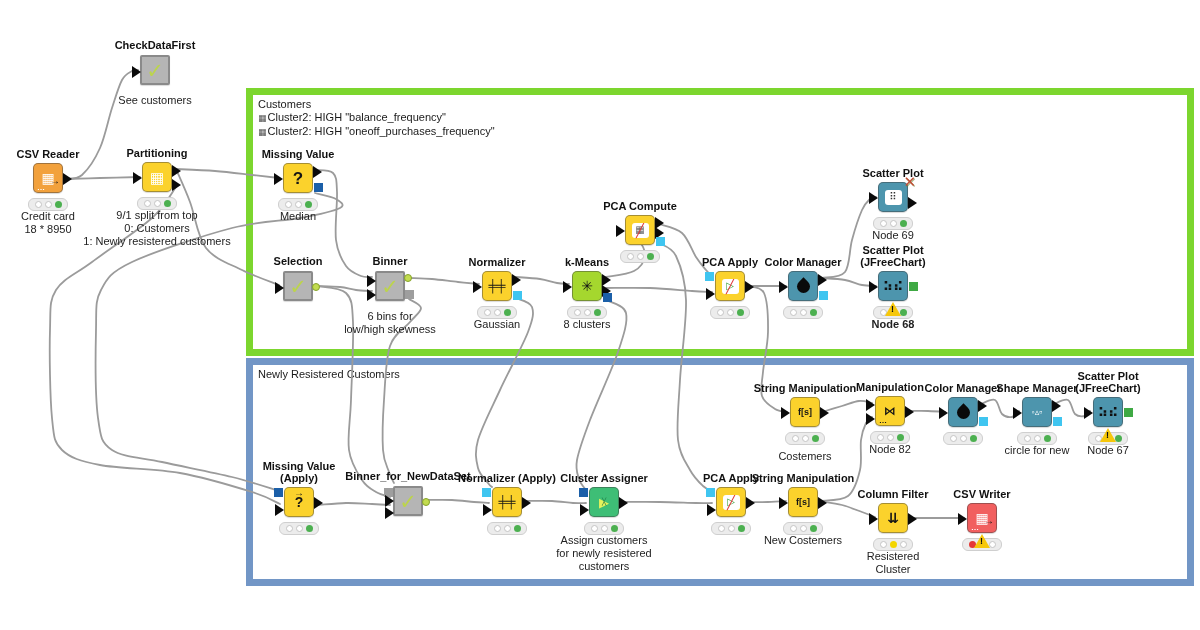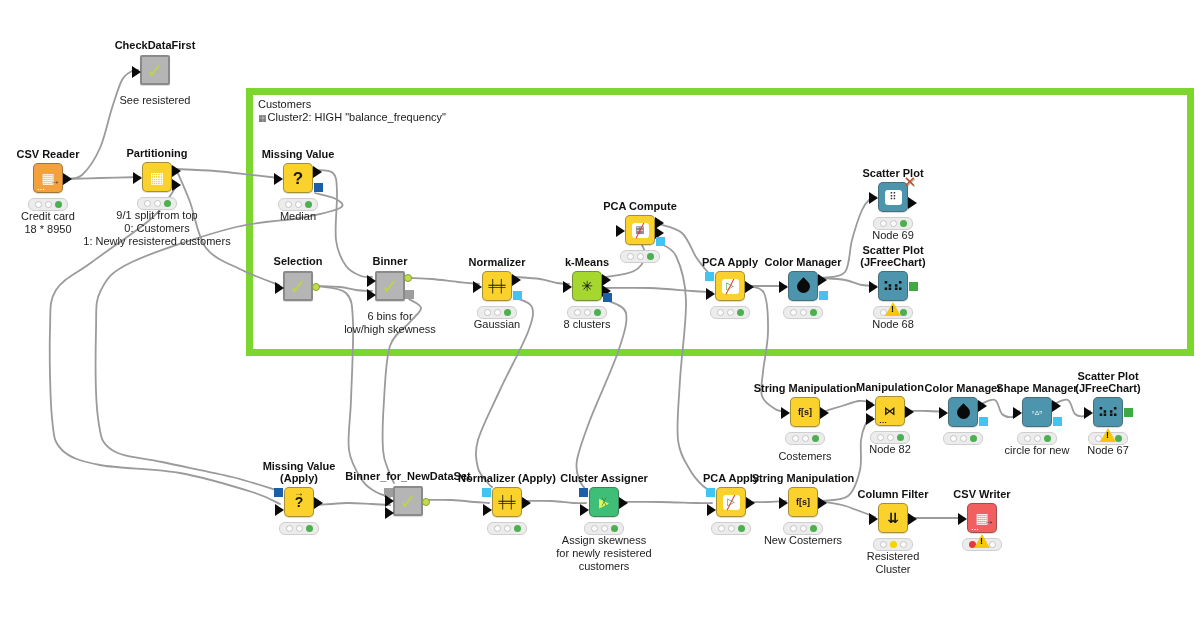--- a/index.html
+++ b/index.html
@@ -72,31 +72,37 @@
       <path d="M425,500 C429.5,500.0 443.8,499.7 452,500 C460.2,500.3 467.8,501.5 474,502 C480.2,502.5 486.5,502.8 489,503" fill="none" stroke="#9B9B9B" stroke-width="1.8" stroke-linecap="round"></path>
       <path d="M909,411 C912.2,411.0 922.0,410.8 928,411 C934.0,411.2 942.2,411.8 945,412" fill="none" stroke="#9B9B9B" stroke-width="1.8" stroke-linecap="round"></path>
       <path d="M981,404 C983.3,403.3 991.5,398.3 995,400 C998.5,401.7 999.2,411.2 1002,414 C1004.8,416.8 1009.2,417.5 1012,417 C1014.8,416.5 1017.8,412.0 1019,411" fill="none" stroke="#9B9B9B" stroke-width="1.8" stroke-linecap="round"></path>
       <path d="M1054,404 C1056.3,403.3 1064.5,398.3 1068,400 C1071.5,401.7 1072.2,411.3 1075,414 C1077.8,416.7 1082.5,416.5 1085,416 C1087.5,415.5 1089.2,411.8 1090,411" fill="none" stroke="#9B9B9B" stroke-width="1.8" stroke-linecap="round"></path>
       <path d="M911,518 C915.5,518.0 929.2,518.0 938,518 C946.8,518.0 959.7,518.0 964,518" fill="none" stroke="#9B9B9B" stroke-width="1.8" stroke-linecap="round"></path>
     </svg>
 <div class="anno" style="left: 246px; top: 88px; width: 948px; height: 268px; border: 7px solid rgb(124, 214, 46); z-index: 1;">
       <div class="atext">
         <div><span>Customers</span></div>
         <div><span class="aicon">▦</span><span>Cluster2: HIGH "balance_frequency"</span></div>
+        <div><span class="aicon">▦</span><span>Cluster2: HIGH "oneoff_purchases_frequency"</span></div>
+      </div>
+    </div>
+    <div class="anno" style="left: 246px; top: 358px; width: 948px; height: 228px; border: 7px solid rgb(114, 150, 198); z-index: 1;">
+      <div class="atext">
+        <div><span>Newly Resistered Customers</span></div>
       </div>
     </div>
     <div class="node comp" style="left: 140px; top: 55px; background: rgb(181, 181, 181);">
       <span class="icon">
         <span style="font-size: 21px; color: rgb(188, 212, 76); font-weight: bold; line-height: 1;">✓</span>
       </span>
       <div class="nlabel">
         <div>CheckDataFirst</div>
       </div>
       <div class="ncomment" style="top: 37px;">
-        <div>See resistered</div>
+        <div>See customers</div>
       </div>
       <span class="p-ain" style="top: 9px;"></span>
     </div>
     <div class="node" style="left: 33px; top: 163px; background: rgb(242, 161, 60);">
       <span class="icon">
         <span style="font-size: 14px; color: rgb(255, 255, 255); line-height: 1;">▦</span>
         <span class="iover" style="font-size: 10px; color: rgb(21, 21, 21); font-weight: bold; right: 2px; bottom: 6px;">→</span>
       </span>
       <span class="isub" style="color: rgb(255, 255, 255);">…</span>
       <div class="nlabel">
@@ -301,21 +307,21 @@
       <div class="nlabel">
         <div>Scatter Plot</div>
         <div>(JFreeChart)</div>
       </div>
       <div class="lights">
         <span class="dot"></span>
         <span class="dot" style="background: rgb(255, 255, 255);"></span>
         <span class="dot" style="background: rgb(76, 176, 80); border: none;"></span>
         <div class="warn"></div>
       </div>
-      <div class="ncomment" style="top: 46px;">
+      <div class="ncomment" style="top: 46px; font-weight: bold;">
         <div>Node 68</div>
       </div>
       <span class="p-ain" style="top: 9px;"></span>
       <span class="p-sqo" style="top: 10px; background: rgb(63, 169, 68);"></span>
     </div>
     <div class="node" style="left: 790px; top: 397px; background: rgb(251, 210, 44);">
       <span class="icon">
         <span style="font-size: 9px; color: rgb(21, 21, 21); font-weight: bold; line-height: 1;">f[s]</span>
       </span>
       <div class="nlabel">
@@ -460,21 +466,21 @@
       </span>
       <div class="nlabel">
         <div>Cluster Assigner</div>
       </div>
       <div class="lights">
         <span class="dot"></span>
         <span class="dot"></span>
         <span class="dot" style="background: rgb(76, 176, 80); border: none;"></span>
       </div>
       <div class="ncomment" style="top: 46px;">
-        <div>Assign skewness</div>
+        <div>Assign customers</div>
         <div>for newly resistered</div>
         <div>customers</div>
       </div>
       <span class="p-sqi" style="top: 0px; background: rgb(27, 95, 168);"></span>
       <span class="p-ain" style="top: 16px;"></span>
       <span class="p-aout" style="top: 9px;"></span>
     </div>
     <div class="node" style="left: 716px; top: 487px; background: rgb(251, 210, 44);">
       <span class="icon">
         <span class="ibox">

